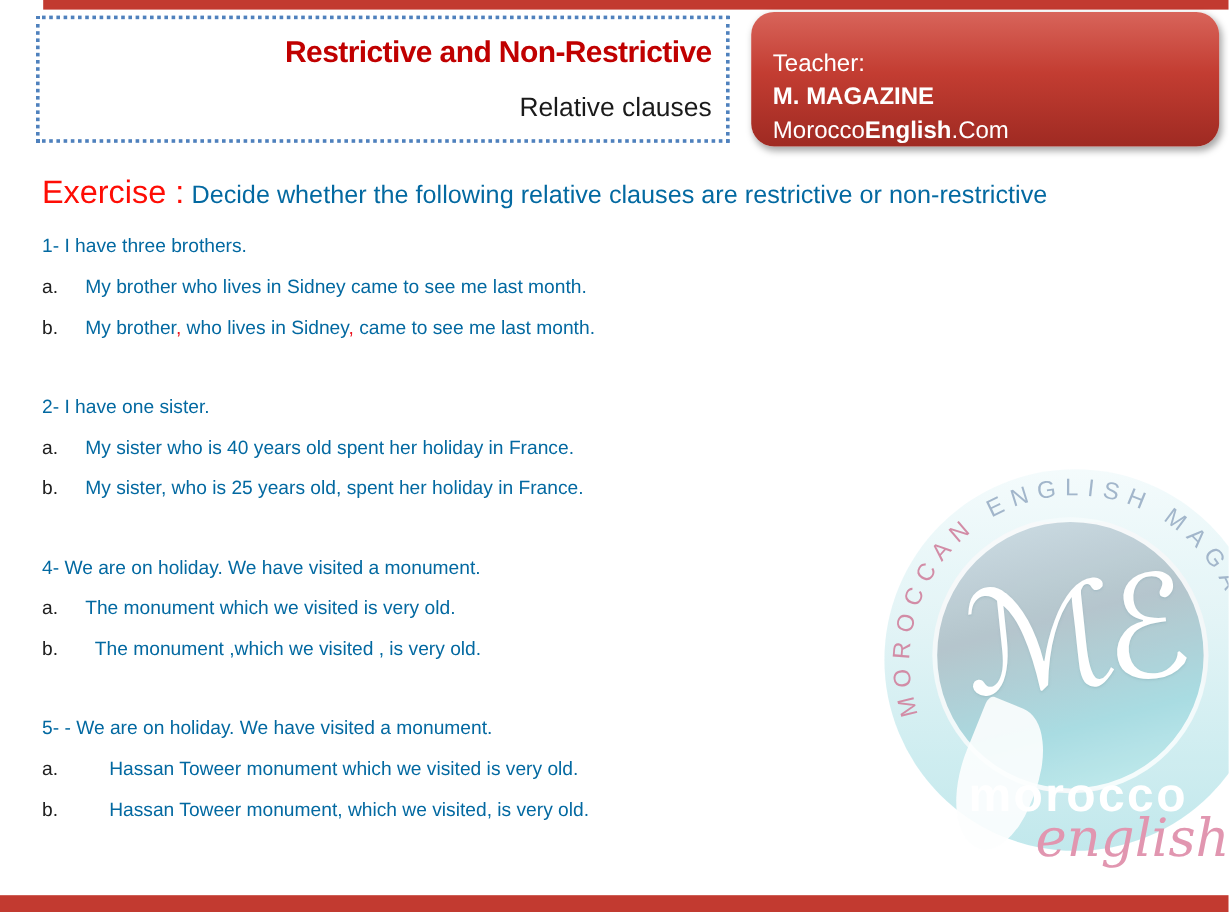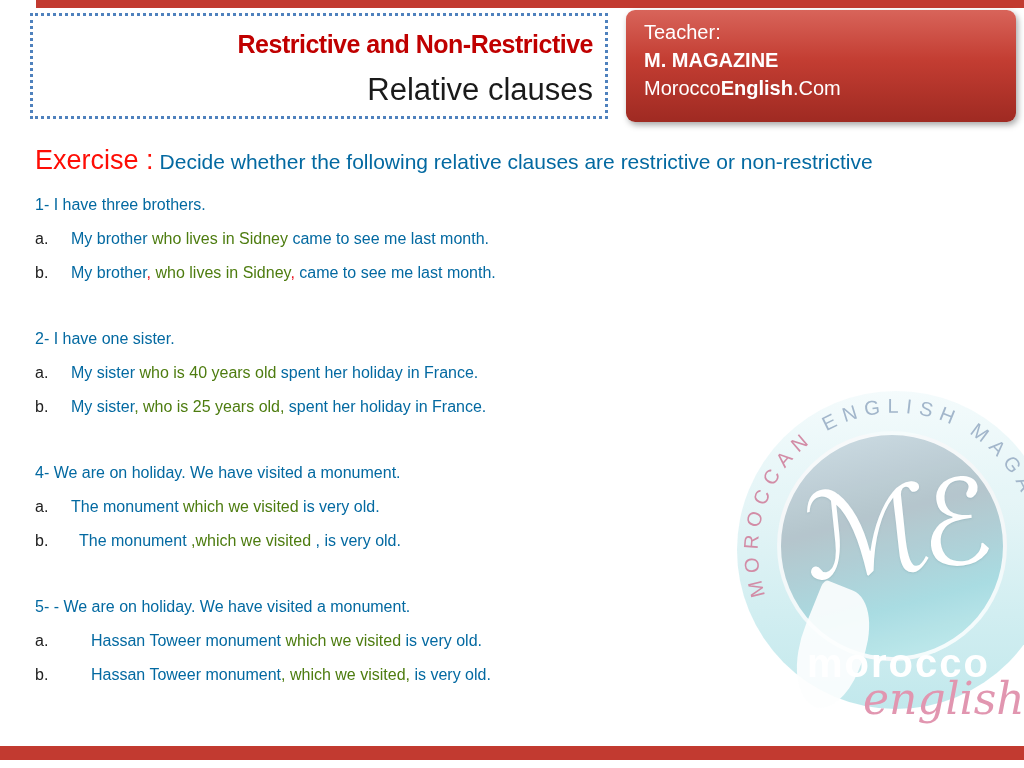--- a/index.html
+++ b/index.html
@@ -6,40 +6,40 @@
   .slide{position:relative;width:1024px;height:768px;background:#ffffff;overflow:hidden;
          font-family:"Liberation Sans",sans-serif;}
   .accent-bar{position:absolute;background:#c23a30;}
   .accent-top{left:36px;right:0;top:0;height:8px;}
   .accent-bottom{left:0;right:0;top:746px;height:14px;}
 
   .title-box{position:absolute;left:30px;top:13px;width:578px;height:106px;
              border:3px dotted #4f81bd;box-sizing:border-box;text-align:right;
              padding:6px 12px 0 0;z-index:2;}
   .title-red{font-size:25px;font-weight:bold;color:#c00000;line-height:45px;letter-spacing:-0.5px;}
-  .title-black{font-size:31px;color:#1a1a1a;line-height:45px;}
+  .title-black{font-size:22px;color:#1a1a1a;line-height:45px;}
 
   .teacher-card{position:absolute;left:626px;top:10px;width:390px;height:112px;
-                border-radius:9px;background:linear-gradient(180deg,#d8645a 0%,#c33d32 45%,#9f2a22 100%);
+                border-radius:19px;background:linear-gradient(180deg,#d8645a 0%,#c33d32 45%,#9f2a22 100%);
                 box-shadow:2px 3px 6px rgba(0,0,0,.35);color:#ffffff;
-                padding:8px 0 0 18px;box-sizing:border-box;font-size:20px;line-height:28px;z-index:3;}
+                padding:29px 0 0 18px;box-sizing:border-box;font-size:20px;line-height:28px;z-index:3;}
   .teacher-card .b{font-weight:bold;}
 
   .content{position:absolute;left:35px;top:142px;width:970px;z-index:2;}
   .ex-line{font-size:21px;line-height:36px;color:#202020;margin-bottom:8px;}
   .ex-label{font-size:27px;font-weight:normal;color:#fe0d05;margin-right:6px;}
   .line{font-size:16px;line-height:34px;color:#202020;}
   .item{display:flex;}
   .lbl{flex:0 0 36px;}
   .w15 .lbl{flex:0 0 44px;}
   .w2 .lbl{flex:0 0 56px;}
   .txt{flex:1;}
   .bold{font-weight:normal;}
   .k{color:#0369a1;}
-  .o{color:#4d7c0f;}
+  .o{color:#0369a1;}
   .r{color:#eb1420;}
   .gap{height:32px;}
 
   .logo{position:absolute;left:737px;top:391px;width:318px;height:318px;z-index:1;opacity:.96;}
   .logo-outer{position:absolute;left:0;top:0;width:318px;height:318px;border-radius:50%;
               background:linear-gradient(180deg,#f4fbfc 0%,#e2f4f6 40%,#bfe8ec 100%);}
   .logo-inner{position:absolute;left:40px;top:40px;width:230px;height:230px;border-radius:50%;
               border:4px solid rgba(255,255,255,.85);box-sizing:border-box;
               background:linear-gradient(165deg,#ccdde4 0%,#b2c3cb 38%,#a6dbe1 72%,#c4ecef 100%);}
   .logo-arc{position:absolute;left:0;top:0;}

